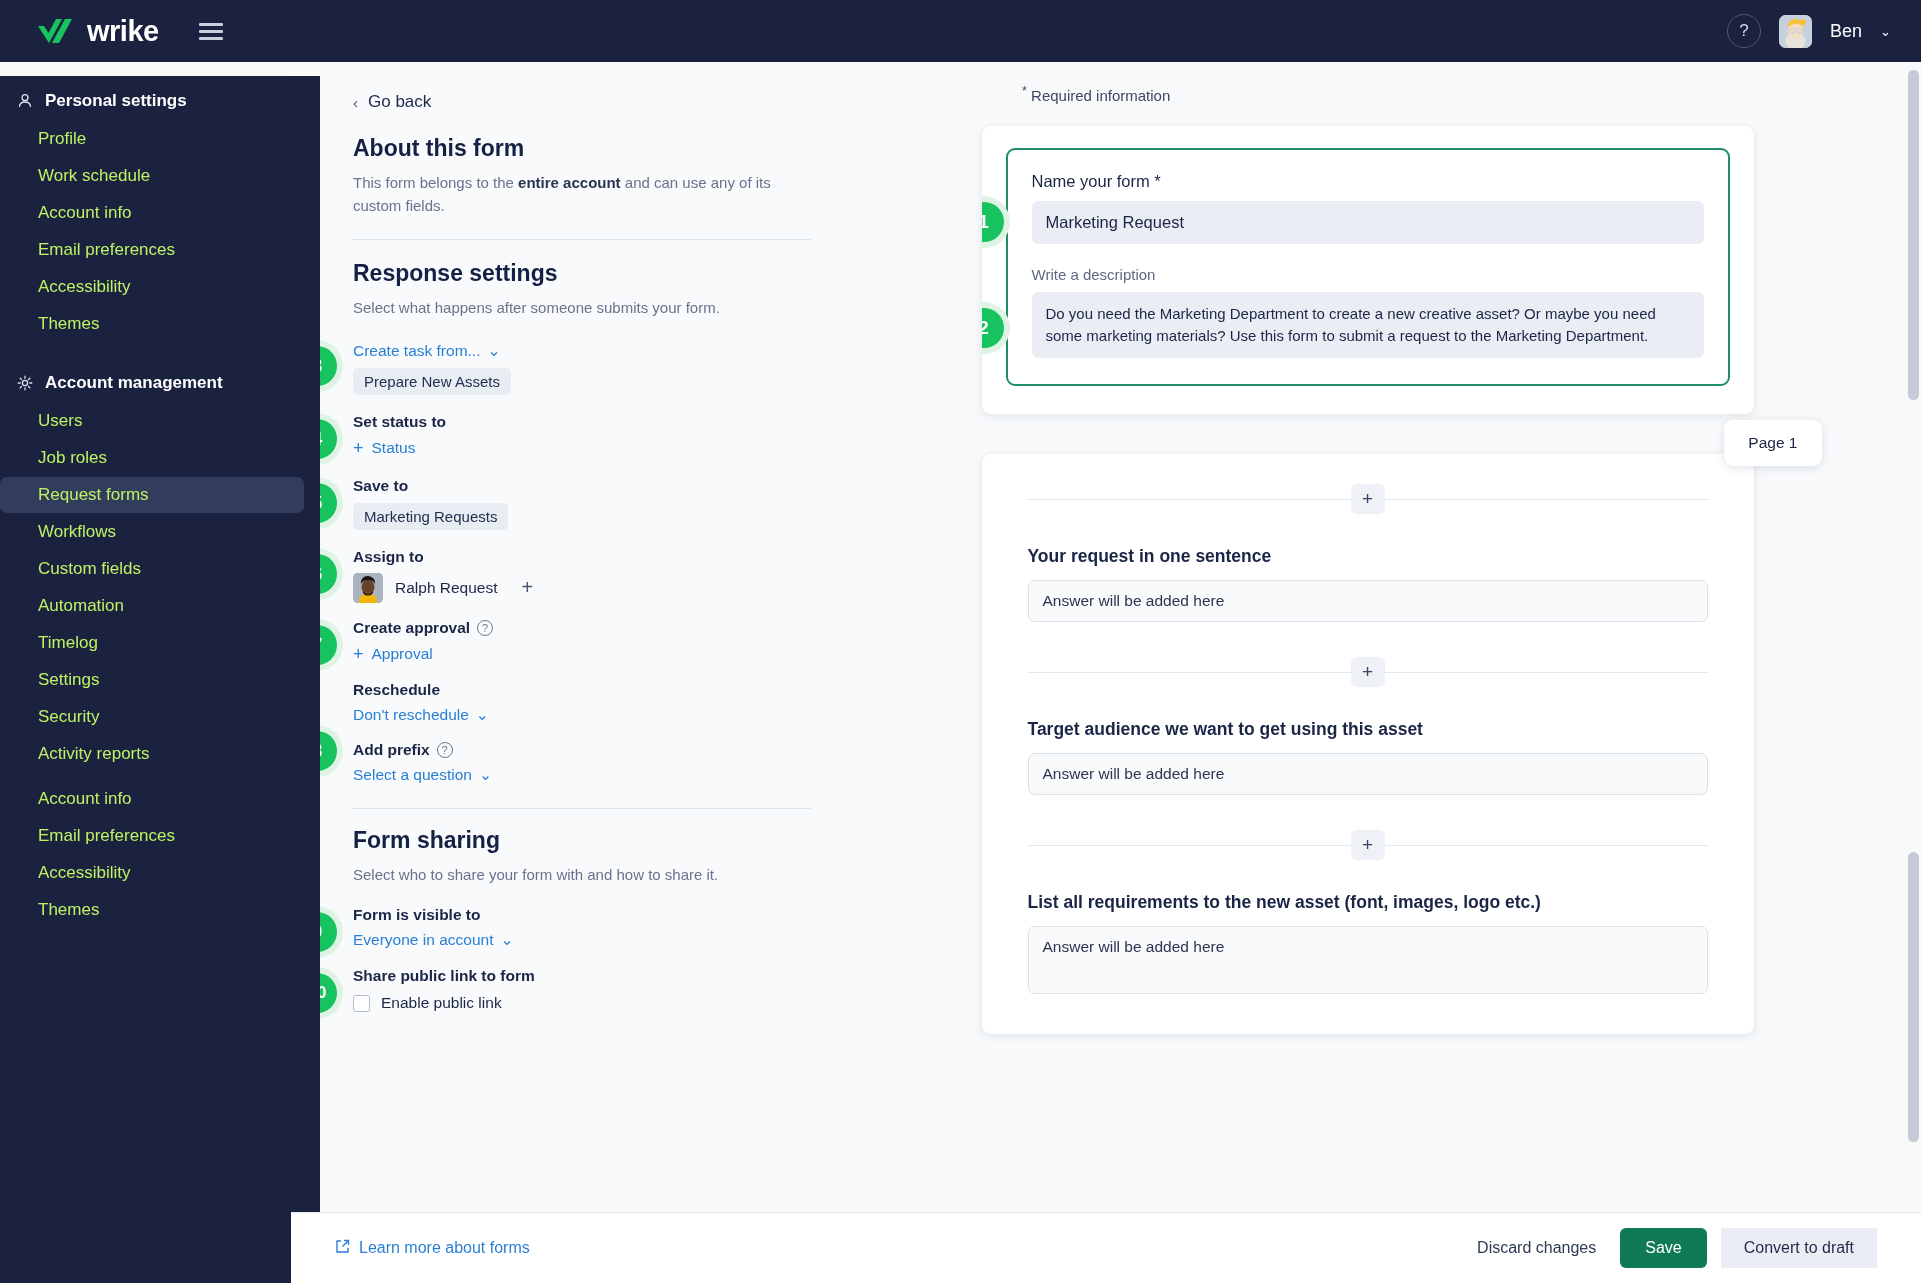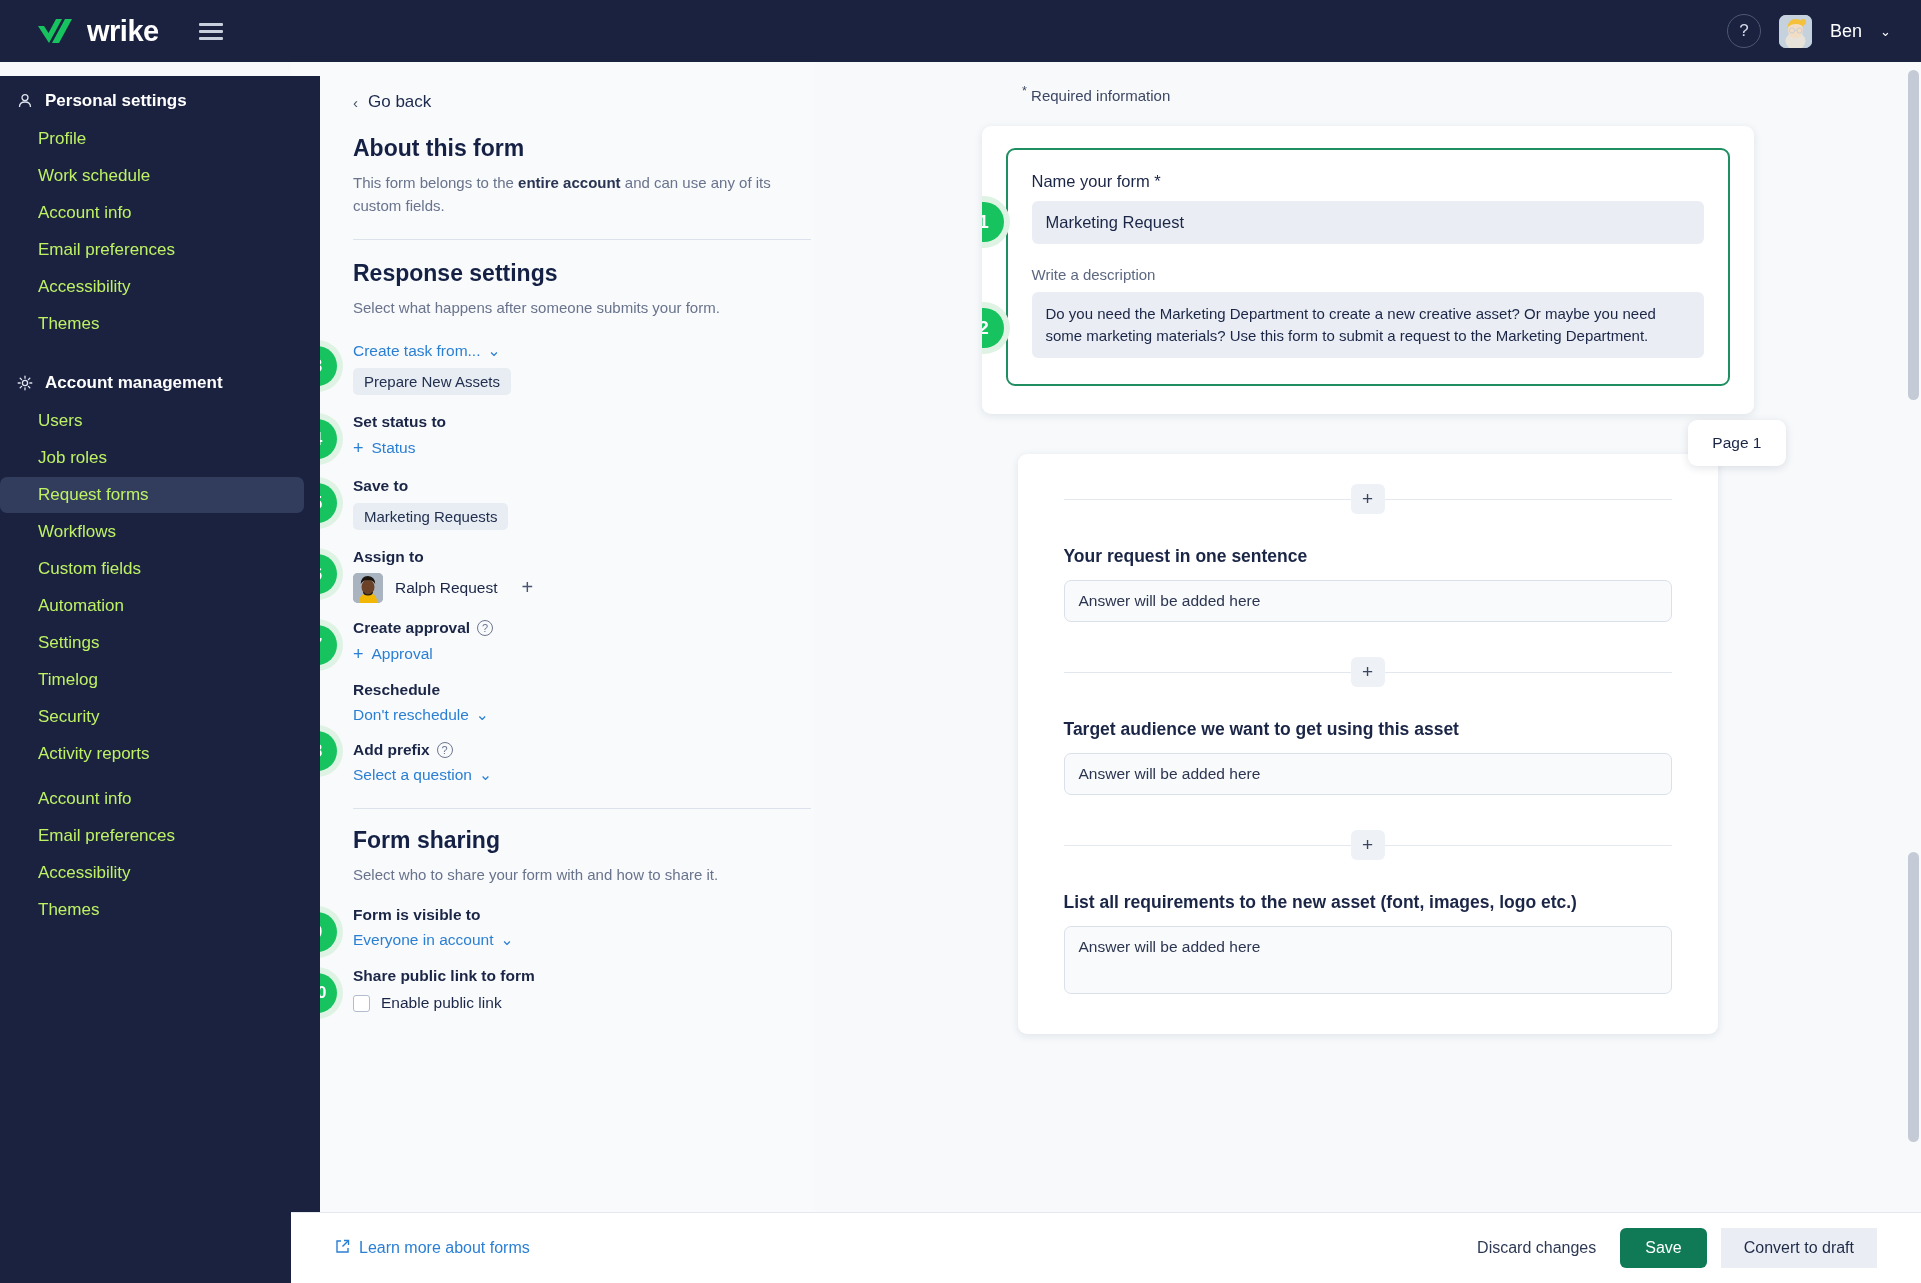--- a/index.html
+++ b/index.html
@@ -138,21 +138,21 @@
     position: absolute; width: 52px; height: 52px; border-radius: 50%;
     background: #dff3e4; display: flex; align-items: center; justify-content: center; z-index: 5;
   }
   .badge-abs i {
     width: 40px; height: 40px; border-radius: 50%; background: #16c35e;
     color: #fff; font-style: normal; font-size: 19px; font-weight: bold;
     display: flex; align-items: center; justify-content: center;
   }
 
   .q-card {
-    position: relative; margin: 40px auto 0 auto; width: 700px; background: #fff;
+    position: relative; margin: 40px auto 0 auto; width: 772px; background: #fff;
     border-radius: 9px; box-shadow: 0 2px 9px rgba(30,45,80,.10);
     padding: 30px 46px 40px 46px;
   }
   .page-tab {
     position: absolute; top: -34px; right: -68px; background: #fff;
     border-radius: 9px; padding: 14px 24px; font-size: 15.5px; color: #1b2647;
     box-shadow: 0 2px 9px rgba(30,45,80,.13); cursor: pointer;
   }
   .add-divider { position: relative; height: 30px; display: flex; align-items: center; }
   .add-divider::before {
@@ -250,22 +250,22 @@
         </svg>
     </span>
     <span>Account management</span>
   </div>
   <div class="nav-item">Users</div>
   <div class="nav-item">Job roles</div>
   <div class="nav-item active">Request forms</div>
   <div class="nav-item">Workflows</div>
   <div class="nav-item">Custom fields</div>
   <div class="nav-item">Automation</div>
+  <div class="nav-item">Timelog</div>
   <div class="nav-item">Settings</div>
-  <div class="nav-item">Timelog</div>
   <div class="nav-item">Security</div>
   <div class="nav-item">Activity reports</div>
   <div class="nav-item" style="margin-top:9px;">Account info</div>
   <div class="nav-item">Email preferences</div>
   <div class="nav-item">Accessibility</div>
   <div class="nav-item">Themes</div>
 </div>
 
 <div class="content">
 

